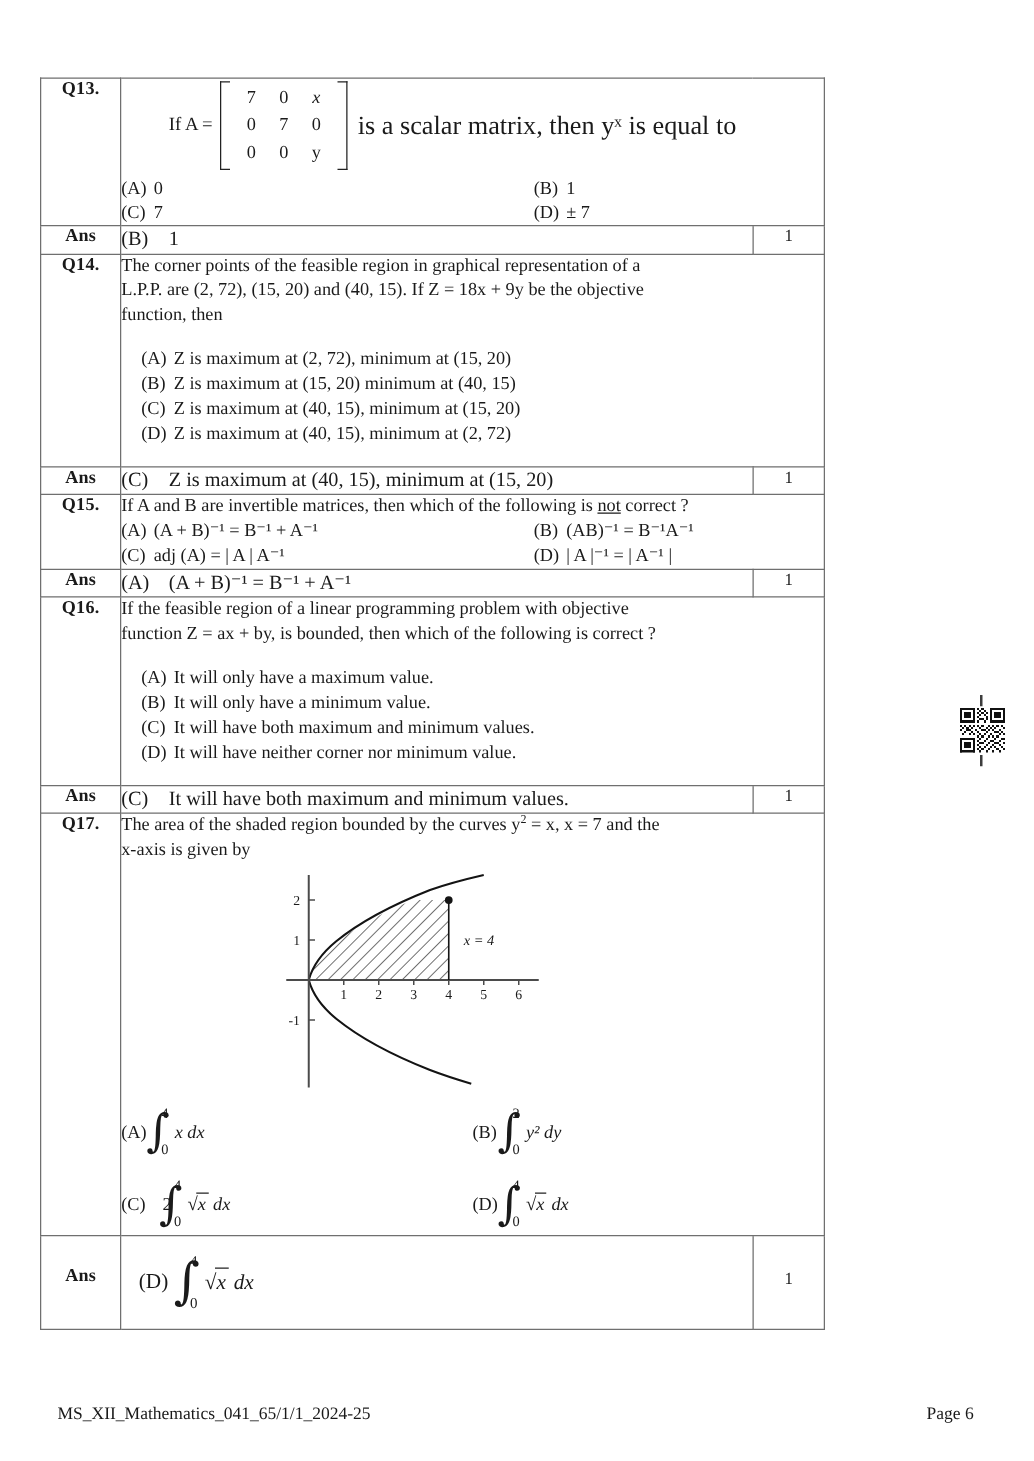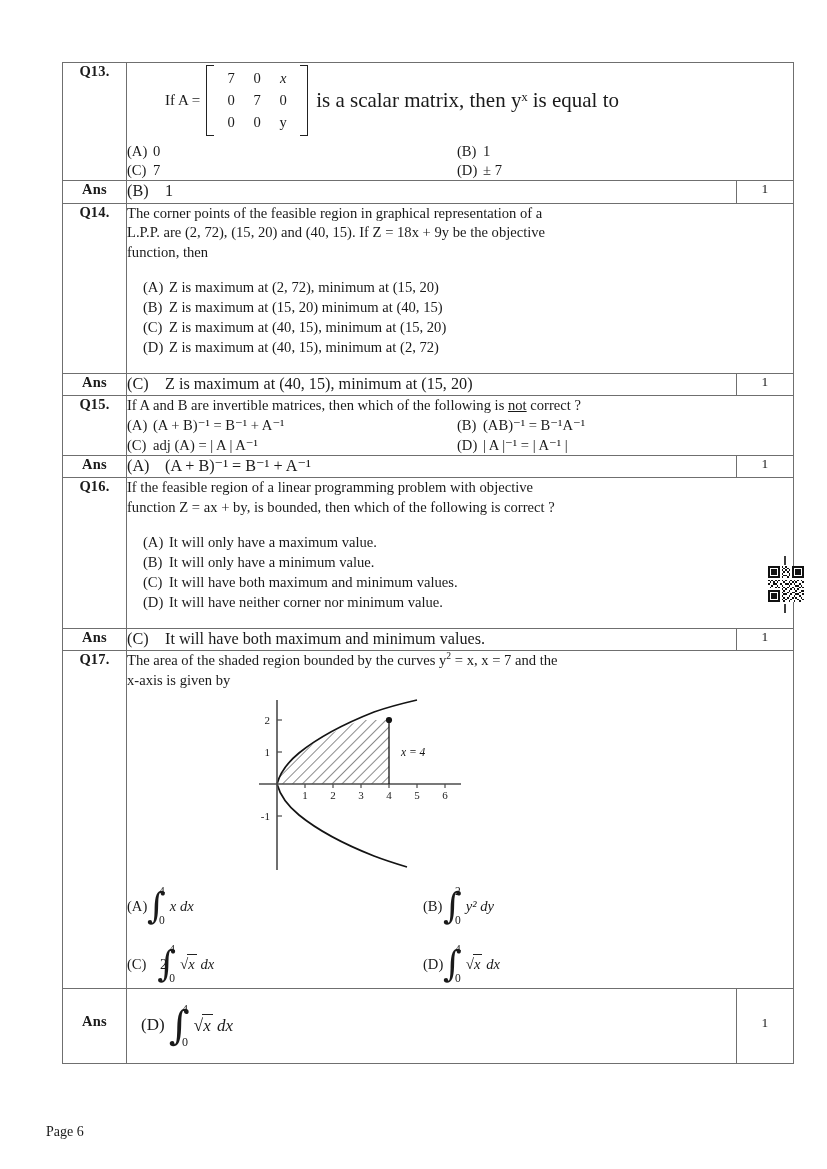--- a/index.html
+++ b/index.html
@@ -19,23 +19,23 @@
   
   #page {
     position: absolute;
     left: 0; top: 0;
     width: 827px;
     height: 1169px;
   }
 
   #qtable {
     position: absolute;
-    left: 62px;
+    left: 32px;
     top: 62px;
-    width: 732px;
+    width: 628px;
     border-collapse: collapse;
     table-layout: fixed;
   }
   #qtable td {
     border: 1px solid #6f6f6f;
     vertical-align: top;
     padding: 0;
   }
 
   .col-label { width: 64px; }
@@ -605,16 +605,17 @@
         <rect x="20" y="19" width="1" height="1"></rect>
       <rect x="9" y="20" width="1" height="1"></rect>
         <rect x="12" y="20" width="1" height="1"></rect>
         <rect x="15" y="20" width="1" height="1"></rect>
       <rect x="18" y="20" width="1" height="1"></rect>
     </g>
   </svg>
   <div id="qr-rule-bot"></div>
 
   <div id="footer">
+    <span>MS_XII_Mathematics_041_65/1/1_2024-25</span>
     <span>Page 6</span>
   </div>
 
 </div>
 
 </body></html>

